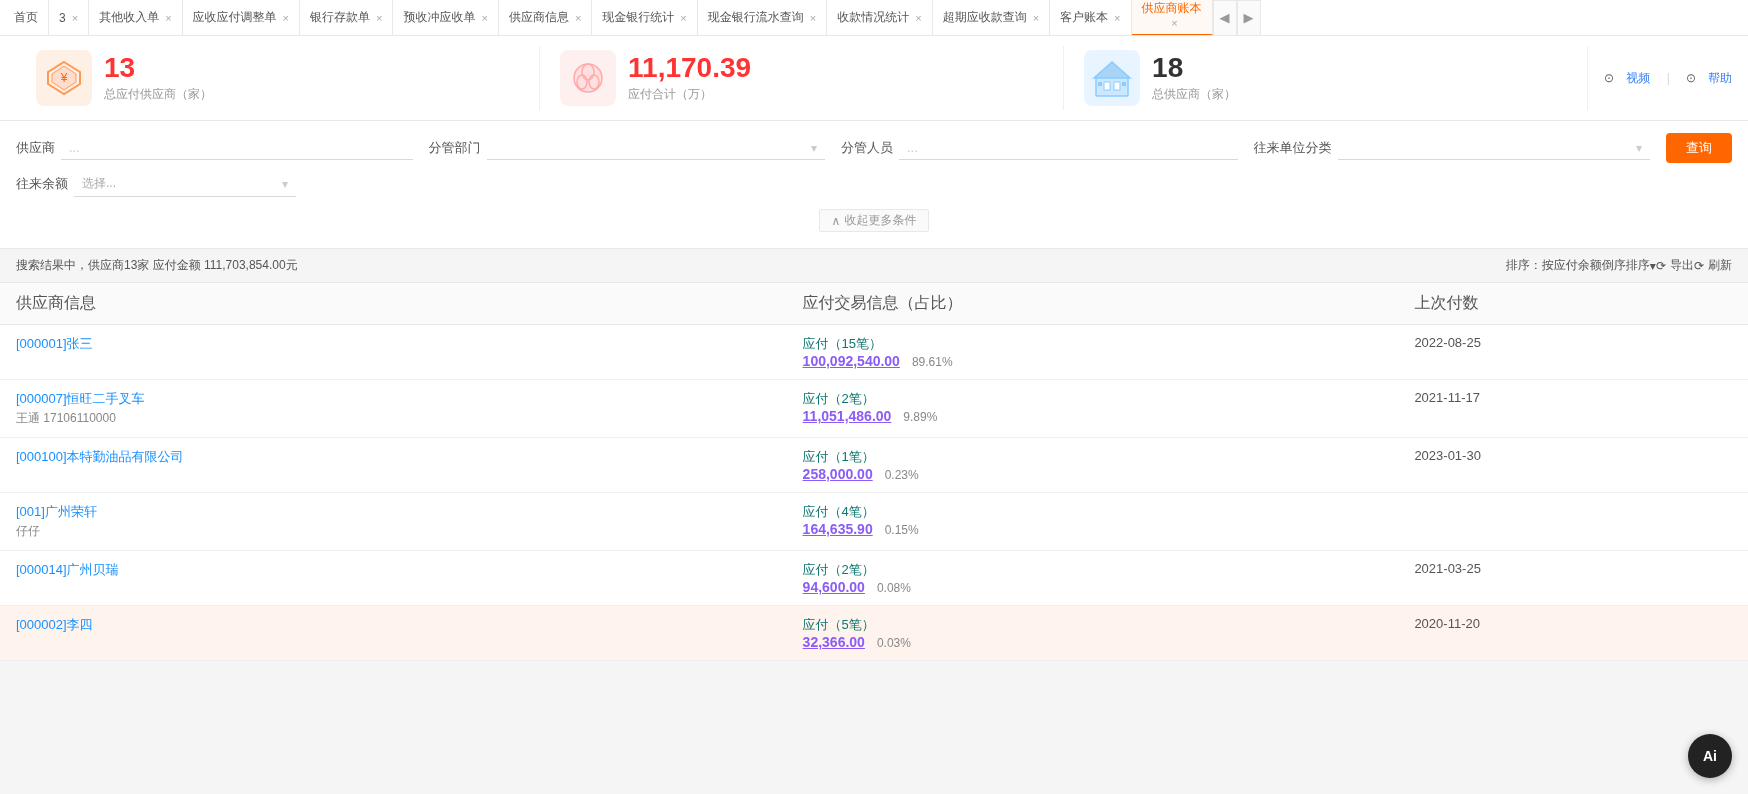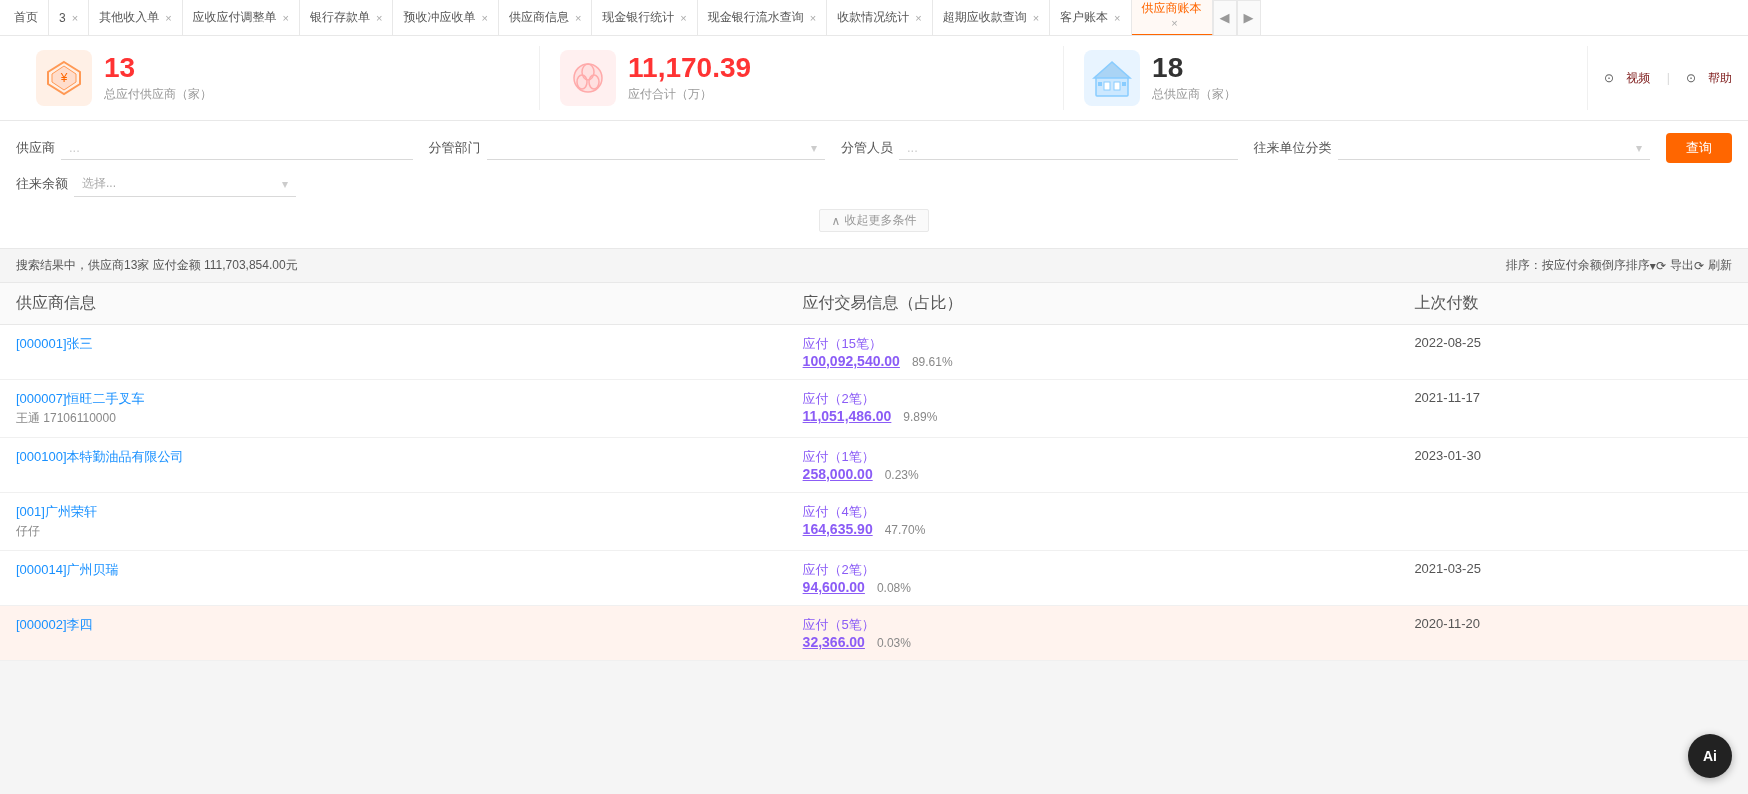--- a/index.html
+++ b/index.html
@@ -55,21 +55,21 @@
       align-items: center;
       justify-content: center;
       border-radius: 8px;
     }
     .icon-orange { background: #fff0e6; }
     .icon-pink { background: #fff0f0; }
     .icon-blue { background: #e8f4ff; }
     .summary-text .big-num { font-size: 28px; font-weight: bold; color: #ff3333; line-height: 1; }
     .summary-text .label { font-size: 12px; color: #999; margin-top: 4px; }
     .summary-actions { display: flex; align-items: center; gap: 12px; margin-left: auto; font-size: 12px; color: #666; padding-left: 16px; }
-    .summary-actions a { color: #7f1d1d; text-decoration: none; }
+    .summary-actions a { color: #3b82f6; text-decoration: none; }
     .summary-actions .divider { color: #ccc; }
 
     
     .filter-area {
       background: #fff;
       padding: 12px 16px;
       border-bottom: 1px solid #e8e8e8;
     }
     .filter-row {
       display: flex;
@@ -177,21 +177,21 @@
     }
     .data-table td {
       padding: 10px 16px;
       border-bottom: 1px solid #f0f0f0;
       vertical-align: top;
       font-size: 13px;
     }
     .data-table tbody tr.highlighted { background: #fff3ee; }
     .supplier-link { color: #1890ff; text-decoration: none; font-size: 13px; }
     .supplier-sub { color: #888; font-size: 12px; margin-top: 2px; }
-    .tx-label { color: #8b5cf6; font-size: 13px; }
+    .tx-label { color: #0f766e; font-size: 13px; }
     .tx-amount { color: #8b5cf6; font-size: 14px; font-weight: bold; text-decoration: underline; cursor: pointer; }
     .tx-pct { color: #888; font-size: 12px; margin-left: 12px; }
     .tx-row { display: flex; align-items: baseline; gap: 0; }
     .last-pay { color: #555; font-size: 13px; }
 
     
     ::-webkit-scrollbar { width: 6px; height: 6px; }
     ::-webkit-scrollbar-track { background: #f1f1f1; }
     ::-webkit-scrollbar-thumb { background: #ccc; border-radius: 3px; }
   </style>
@@ -411,21 +411,21 @@
             </div>
           </td>
           <td class="last-pay">2023-01-30</td>
         </tr>
         <tr>
           <td><a href="#" class="supplier-link">[001]广州荣轩</a><div class="supplier-sub">仔仔</div></td>
           <td>
             <div class="tx-label">应付（4笔）</div>
             <div class="tx-row">
               <span class="tx-amount">164,635.90</span>
-              <span class="tx-pct">47.70%</span>
+              <span class="tx-pct">0.15%</span>
             </div>
           </td>
           <td class="last-pay"></td>
         </tr>
         <tr>
           <td><a href="#" class="supplier-link">[000014]广州贝瑞</a></td>
           <td>
             <div class="tx-label">应付（2笔）</div>
             <div class="tx-row">
               <span class="tx-amount">94,600.00</span>

